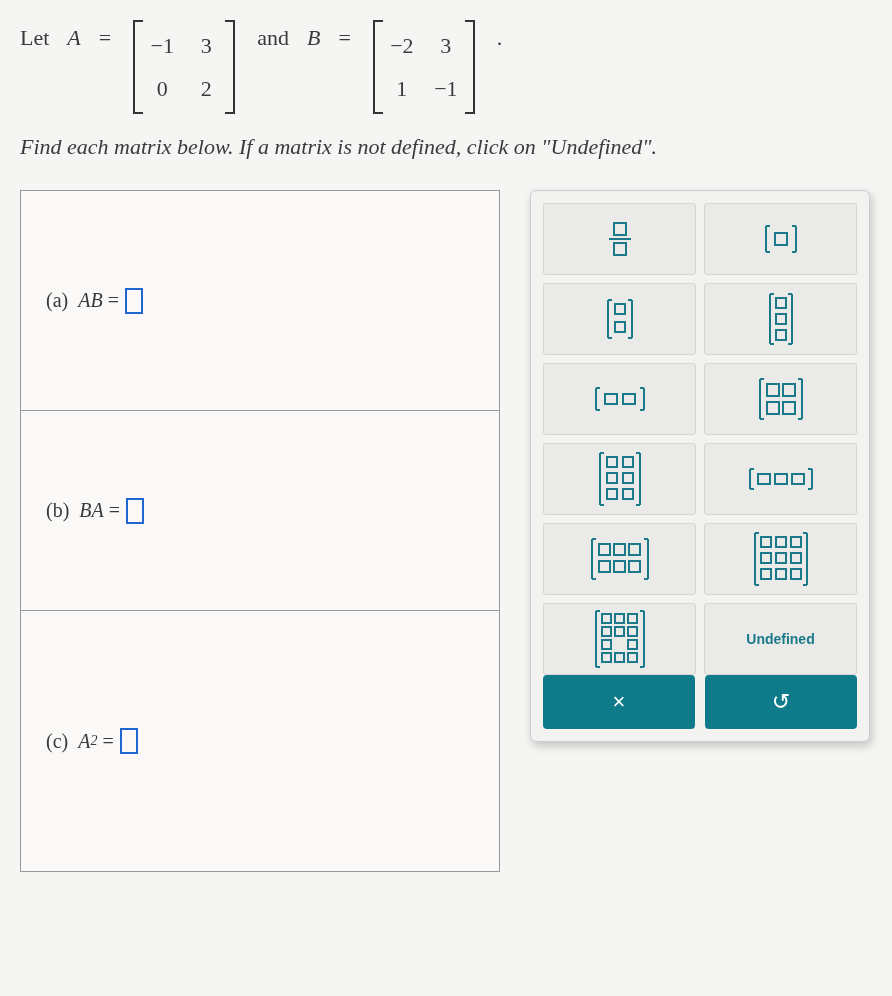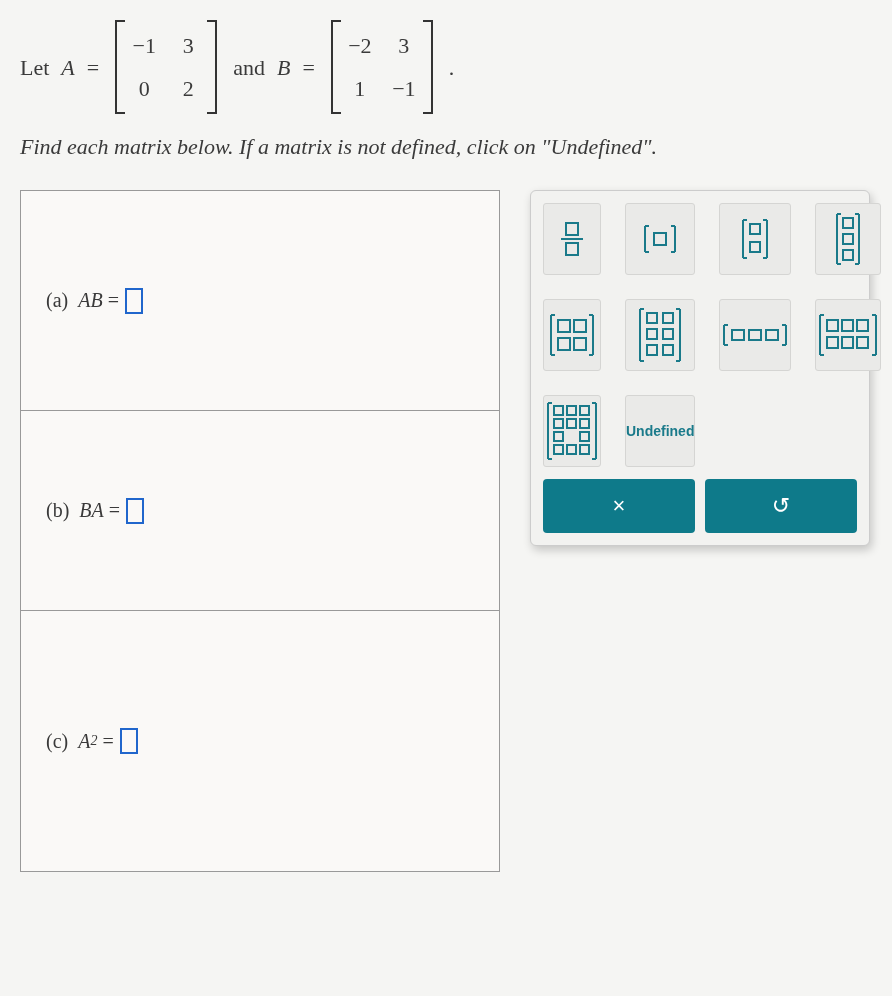--- a/index.html
+++ b/index.html
@@ -9,23 +9,22 @@
     font-family: Georgia, 'Times New Roman', serif;
     background: #f5f5f3;
     color: #3a3a3a;
     width: 892px;
   }
   .problem-statement {
     font-size: 22px;
     line-height: 1.6;
     margin-bottom: 20px;
     display: flex;
-    align-items: center;
     flex-wrap: wrap;
-    gap: 12px;
+    gap: 18px;
   }
   .instruction {
     font-size: 22px;
     margin: 20px 0 30px 0;
     font-style: italic;
   }
   .matrix-wrap {
     display: inline-flex;
     align-items: stretch;
     vertical-align: middle;
@@ -89,23 +88,22 @@
   .palette {
     background: #f2f2f0;
     border: 1px solid #ccc;
     border-radius: 6px;
     box-shadow: 2px 4px 10px rgba(0,0,0,0.2);
     padding: 12px;
     width: 340px;
   }
   .palette-grid {
     display: grid;
-    grid-template-columns: repeat(5, 1fr);
-    gap: 24px;
-    margin-bottom: 12px;
+    grid-template-columns: repeat(2, 1fr);
+    gap: 8px;
   }
   .palette-btn {
     background: #eaeae8;
     border: 1px solid #d5d5d3;
     border-radius: 3px;
     height: 72px;
     display: flex;
     align-items: center;
     justify-content: center;
     cursor: pointer;

